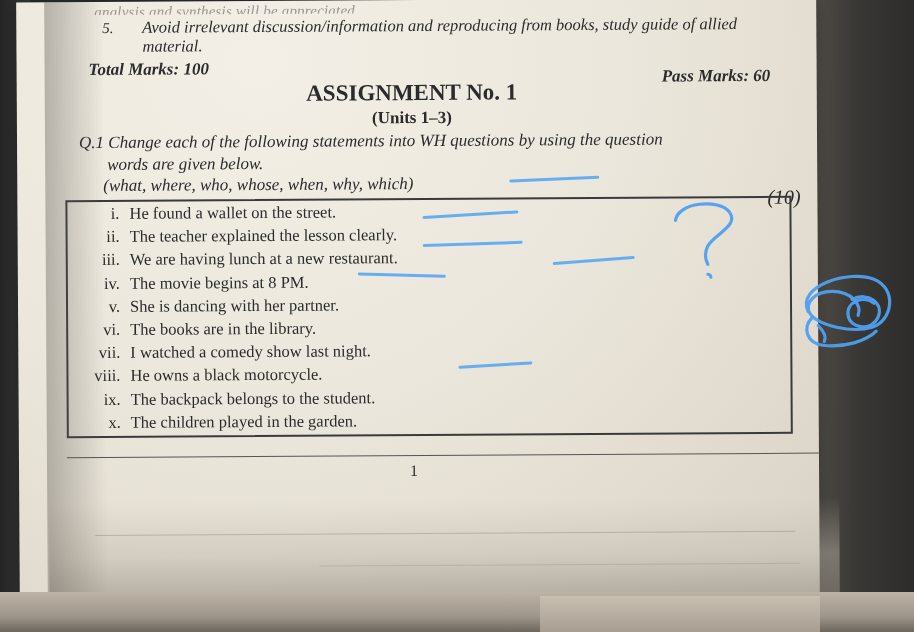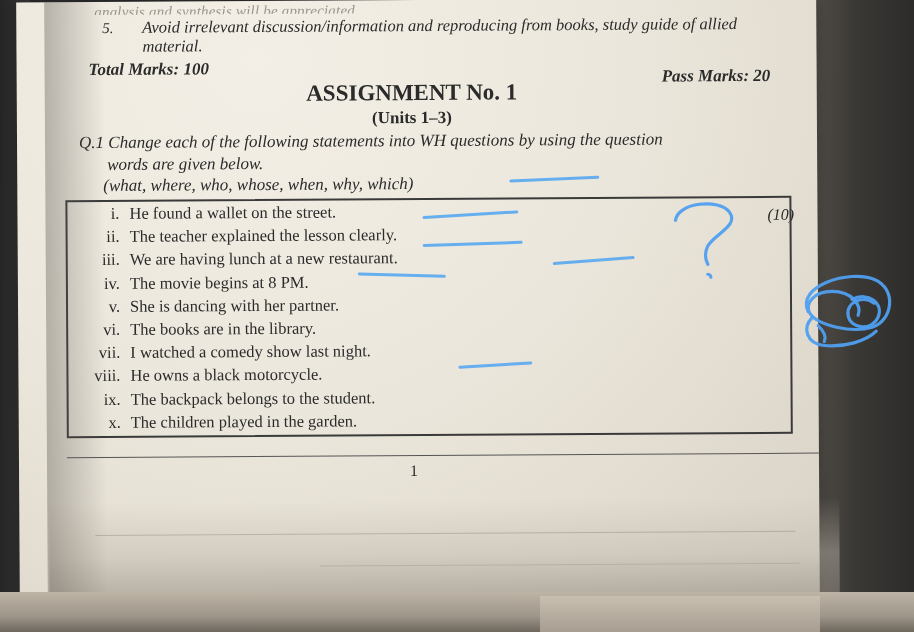--- a/index.html
+++ b/index.html
@@ -137,23 +137,22 @@
   .q1 .indent { display: block; margin-left: 28px; }
   .wh-words {
     position: absolute;
     left: 86px; top: 174px;
     font-size: 17px;
     font-style: italic;
   }
   .marks-10 {
     position: absolute;
     left: 750px; top: 188px;
-    font-size: 16px;
-    font-style: italic;
-    margin-top: 20px;
+    font-size: 20px;
+    font-style: italic;
   }
 
   
   .qbox {
     position: absolute;
     left: 48px;
     top: 198px;
     width: 726px;
     height: 238px;
     border: 2px solid #3a3a3a;
@@ -244,21 +243,21 @@
 
   <div id="paper">
     <div class="doc">
 
       <div class="cut-top">analysis and synthesis will be appreciated.</div>
 
       <div class="item5-num">5.</div>
       <div class="item5-text">Avoid irrelevant discussion/information and reproducing from books, study guide of allied material.</div>
 
       <div class="total-marks">Total Marks: 100</div>
-      <div class="pass-marks">Pass Marks: 20</div>
+      <div class="pass-marks">Pass Marks: 60</div>
 
       <div class="assignment-title">ASSIGNMENT No. 1</div>
       <div class="units">(Units 1–3)</div>
 
       <div class="q1">
         <span>Q.1 Change each of the following statements into WH questions by using the question</span>
         <span class="indent">words are given below.</span>
       </div>
 
       <div class="wh-words">(what, where, who, whose, when, why, which)</div>

